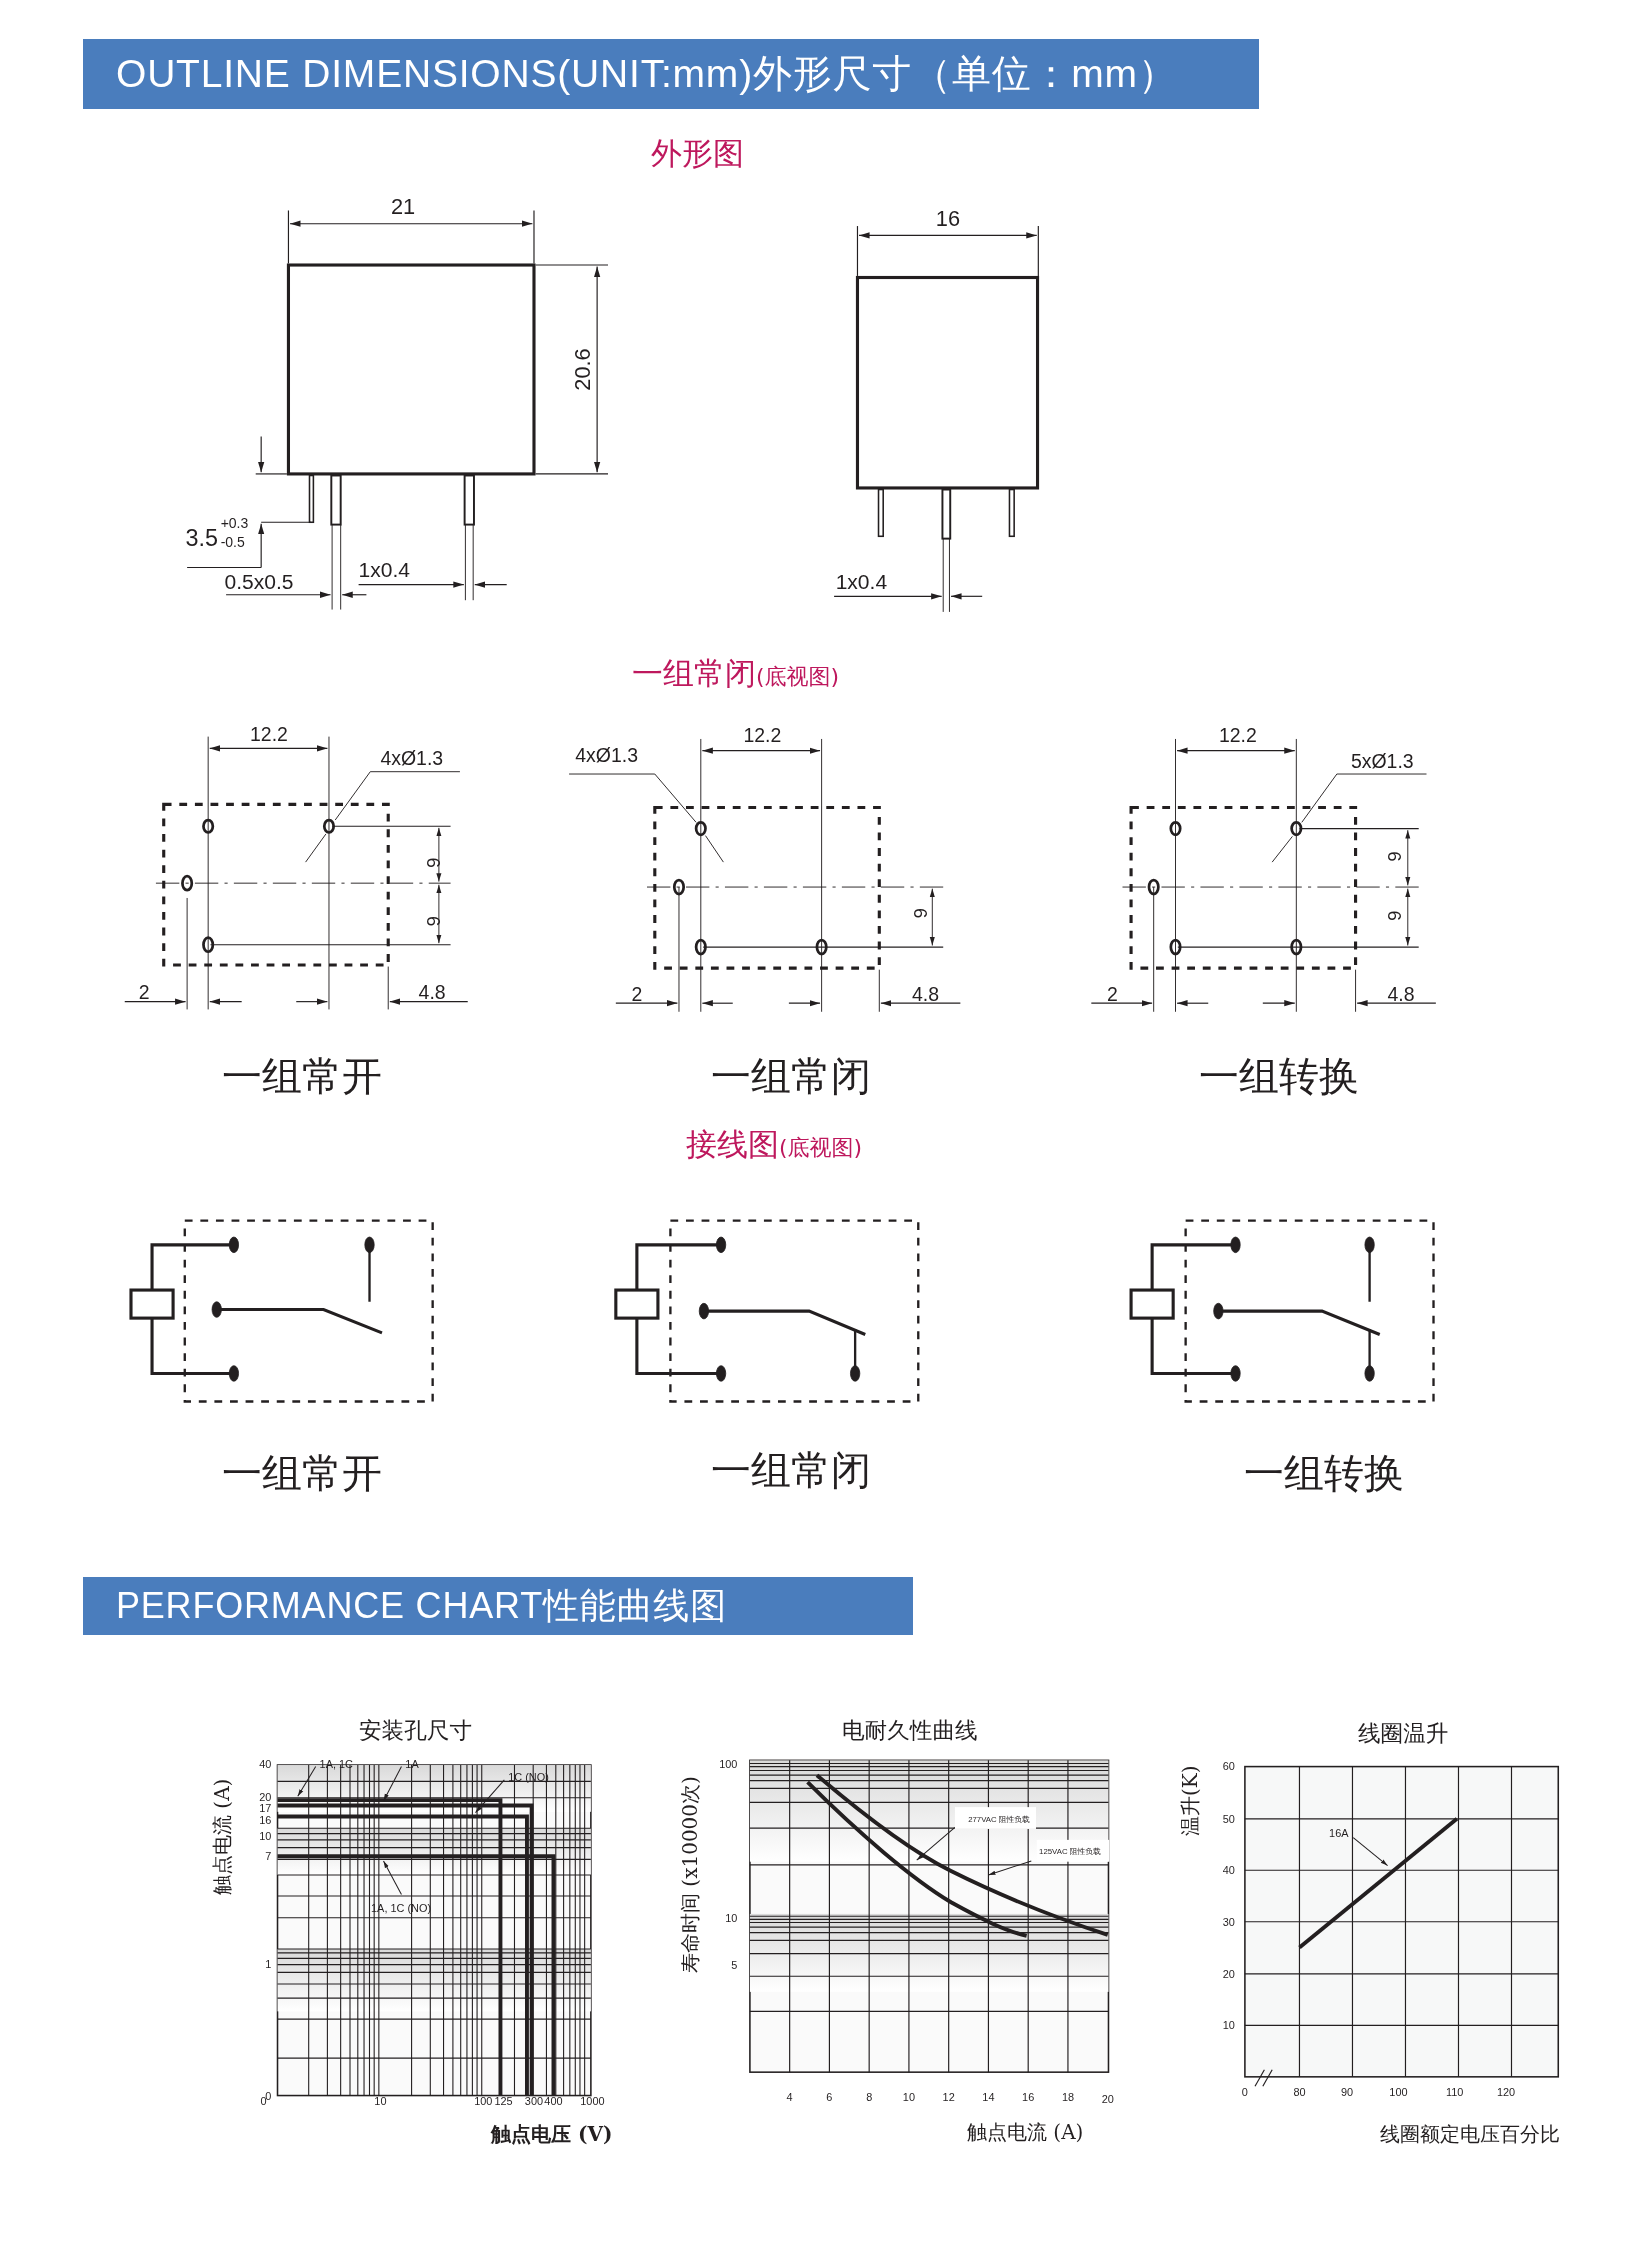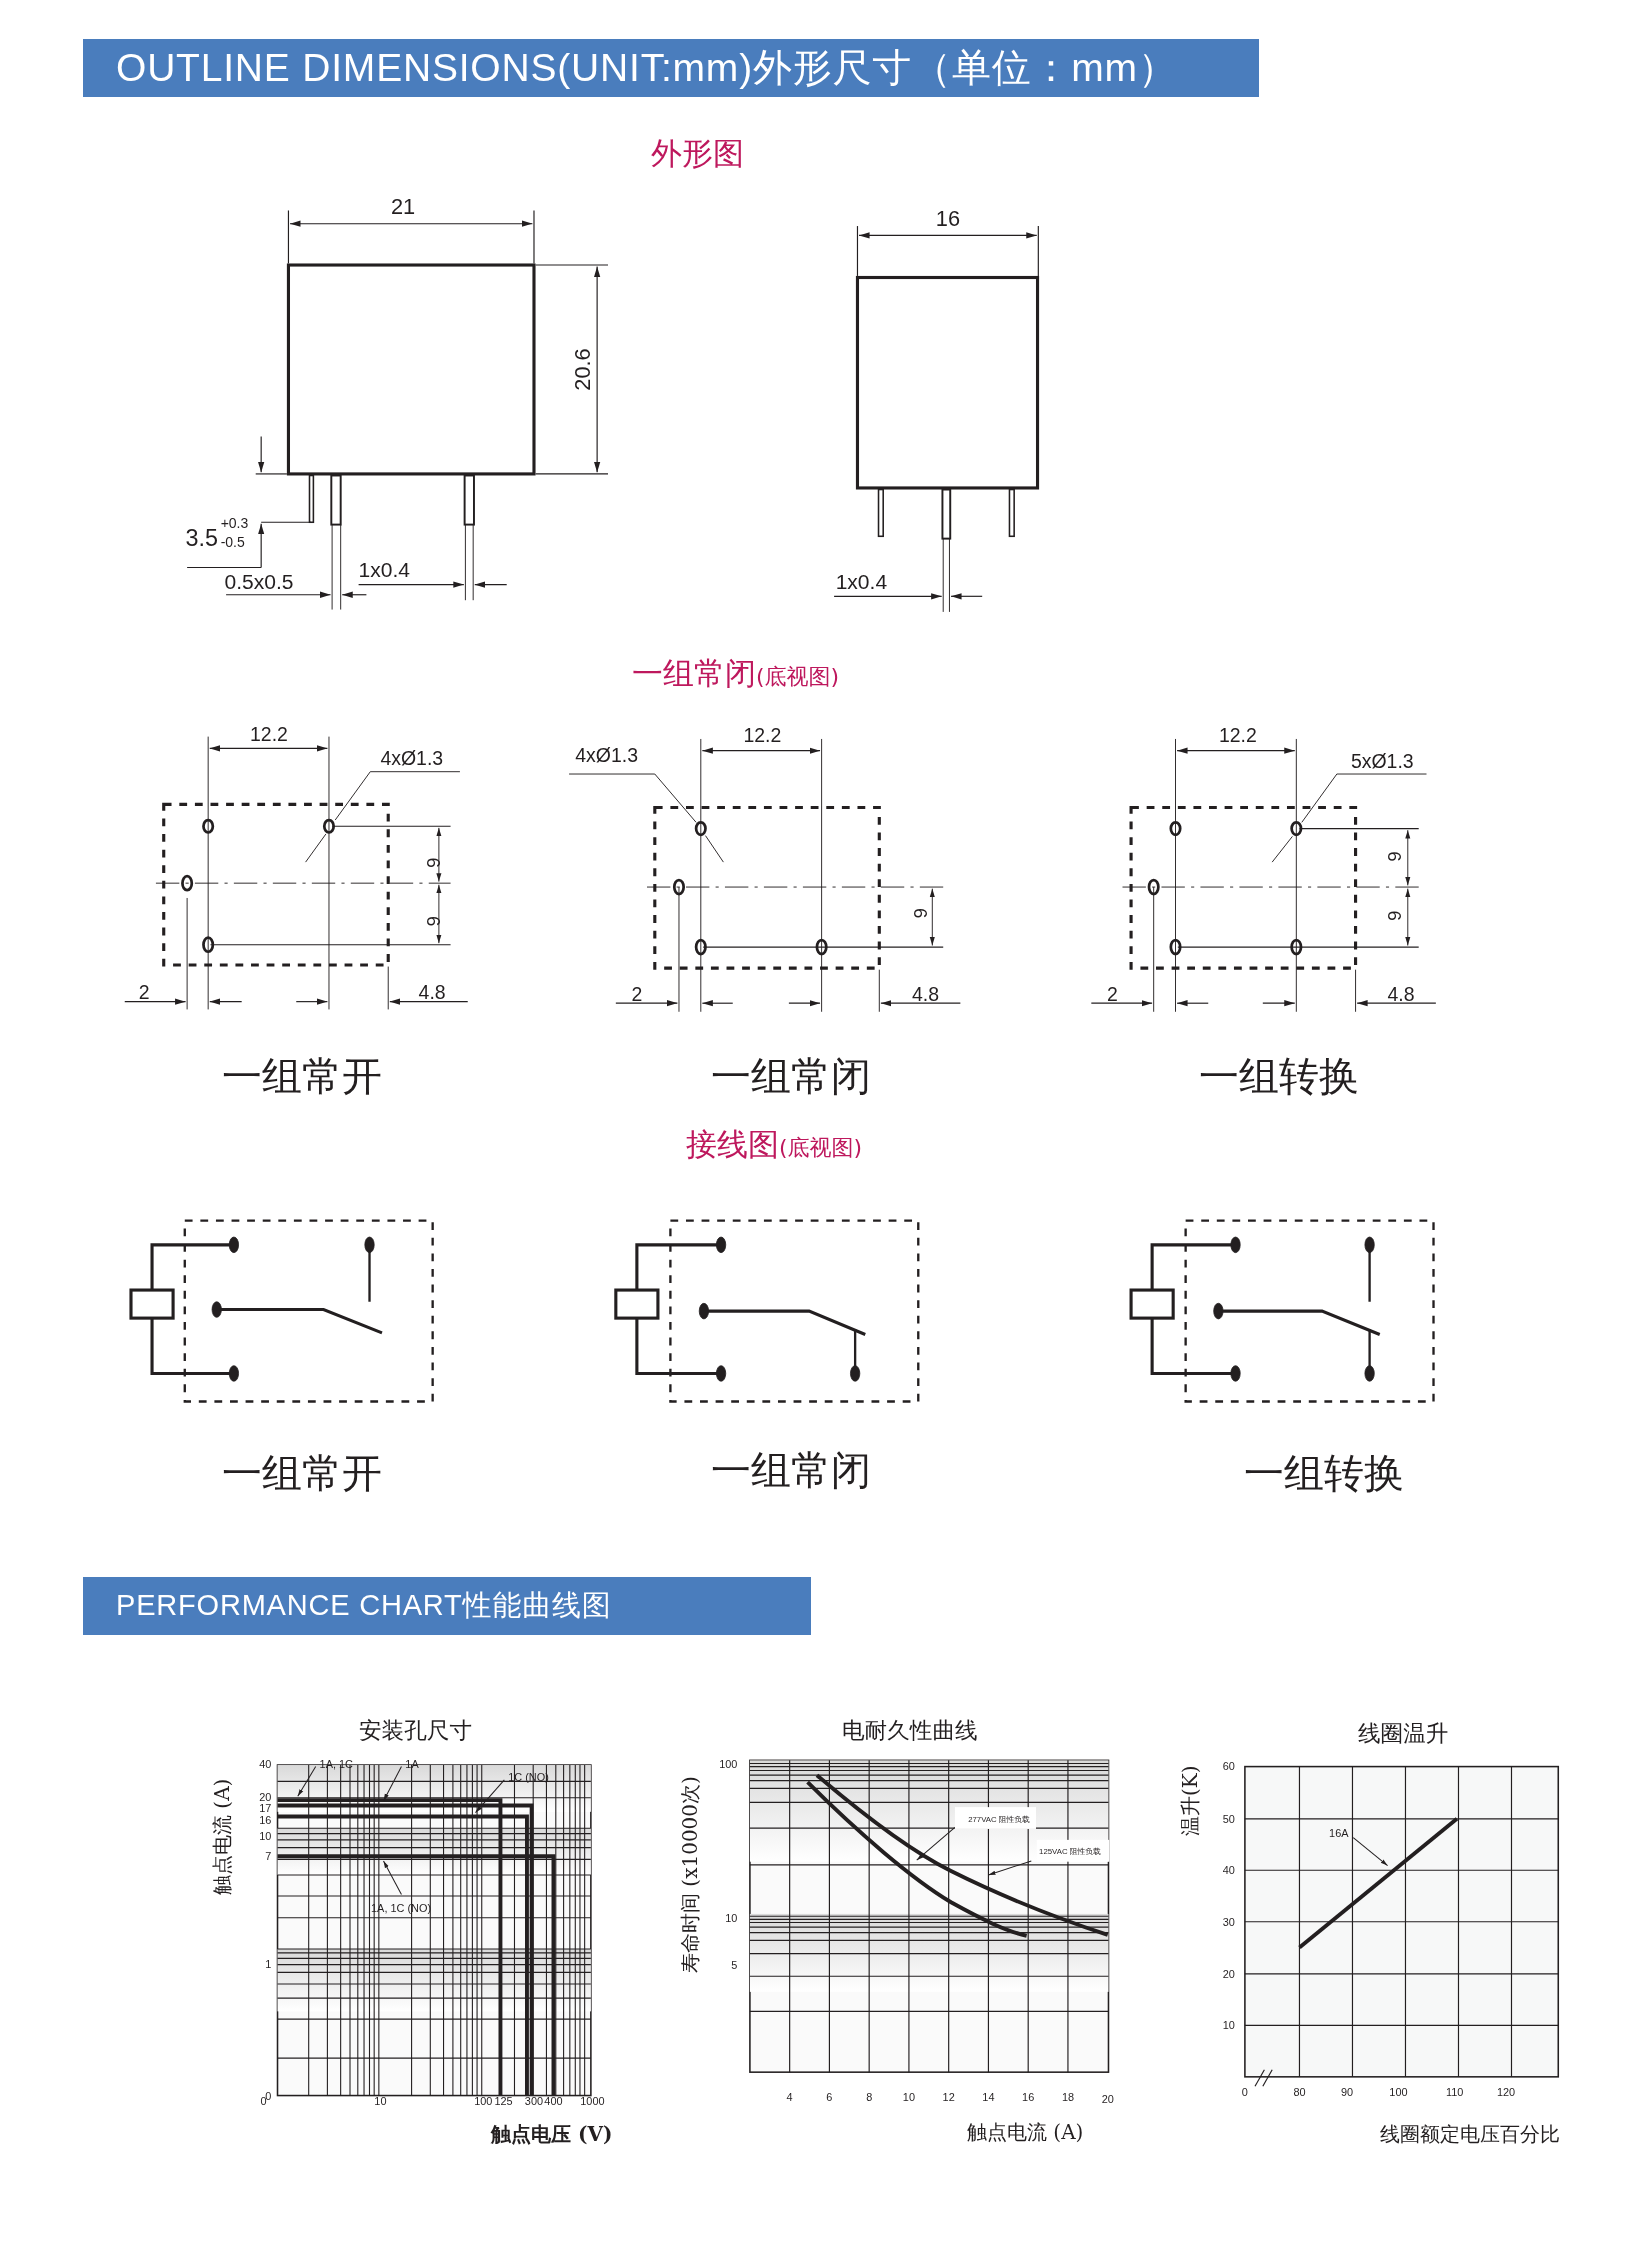--- a/index.html
+++ b/index.html
@@ -1,19 +1,19 @@
 <!DOCTYPE html>
 <html style="font-size:12.5px"><head>
 <meta charset="utf-8">
 <style>
   html,body{margin:0;padding:0;background:#ffffff;}
   body{width:1637px;height:2261px;position:relative;overflow:hidden;font-family:"Liberation Sans","DejaVu Sans",sans-serif;color:#231f20;}
   .banner{position:absolute;background:#4a7dbd;color:#fff;display:flex;align-items:center;box-sizing:border-box;padding-left:33px;font-family:"Liberation Sans","DejaVu Sans",sans-serif;letter-spacing:0.8px;}
-  #banner-outline{left:83px;top:39px;width:1176px;height:58px;font-size:39px;}
-  #banner-perf{left:83px;top:1577px;width:728px;height:58px;font-size:29px;}
+  #banner-outline{left:83px;top:39px;width:1176px;height:70px;font-size:39px;}
+  #banner-perf{left:83px;top:1577px;width:830px;height:58px;font-size:36px;}
   .title{position:absolute;font-family:"DejaVu Sans","Liberation Sans",sans-serif;color:#be185d;white-space:nowrap;}
   .title small{font-size:22px;}
   .cap{position:absolute;font-family:"DejaVu Serif","Liberation Serif",serif;font-size:40px;color:#231f20;white-space:nowrap;}
   svg{position:absolute;left:0;top:0;}
   svg text{font-family:"Liberation Sans","DejaVu Sans",sans-serif;fill:#231f20;}
   .ctitle{position:absolute;font-family:"DejaVu Serif","Liberation Serif",serif;font-size:22.6px;color:#231f20;white-space:nowrap;}
   .axlbl{position:absolute;font-family:"DejaVu Serif","Liberation Serif",serif;font-size:20px;color:#231f20;white-space:nowrap;}
   .vlbl{position:absolute;font-family:"DejaVu Serif","Liberation Serif",serif;font-size:20px;color:#231f20;white-space:nowrap;transform:rotate(-90deg);transform-origin:left top;}
 </style>
 </head>

